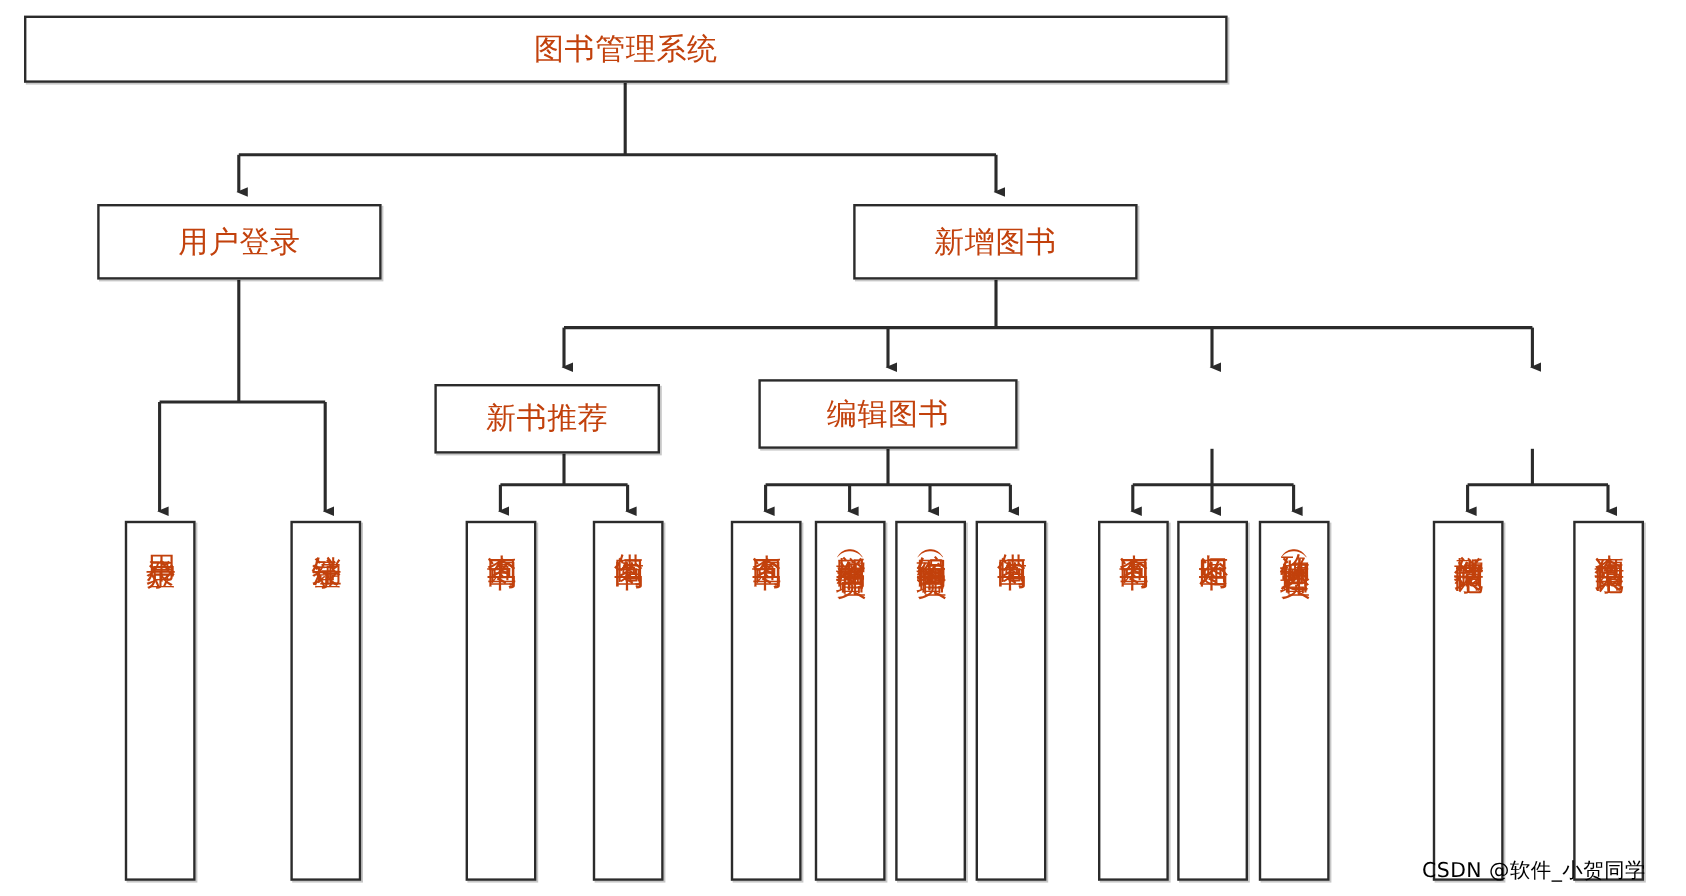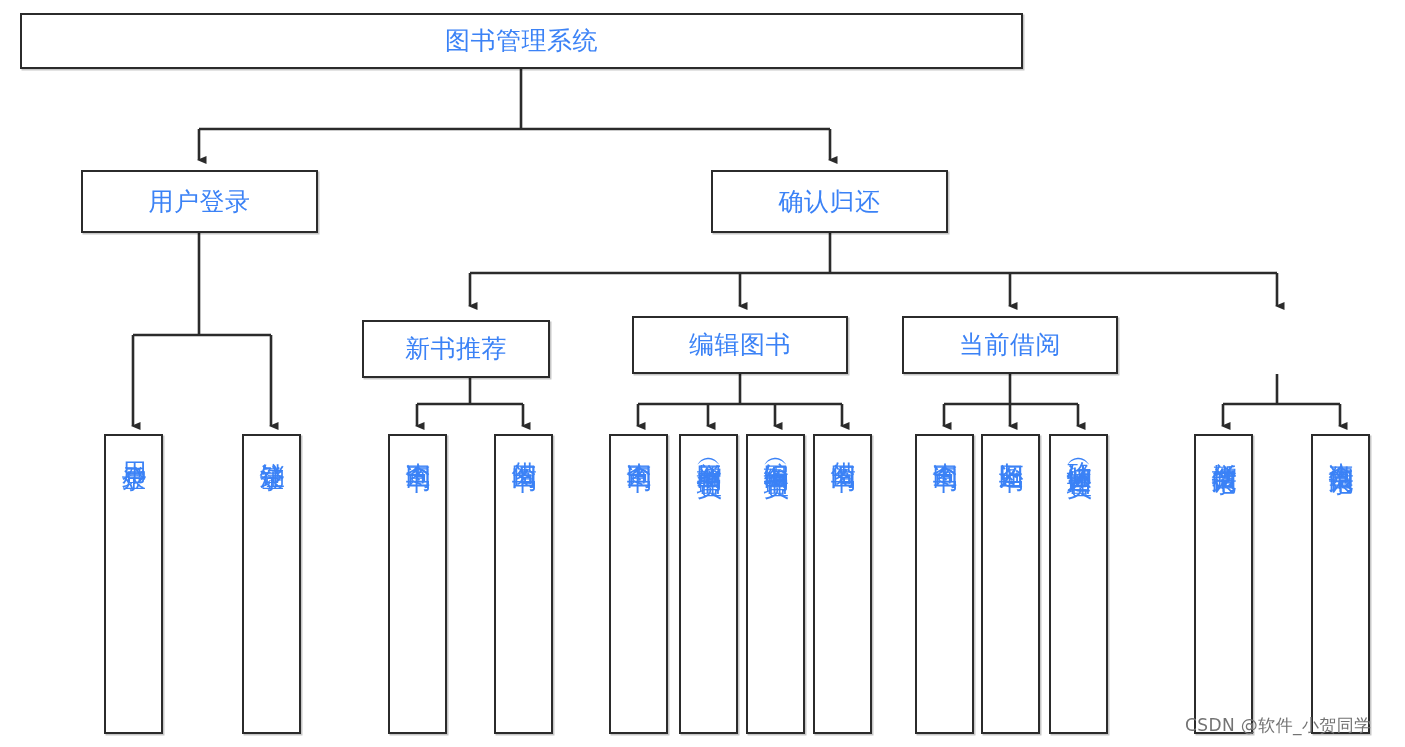--- a/index.html
+++ b/index.html
@@ -27,21 +27,21 @@
     pointer-events: none;
   }
   .node {
     position: absolute;
     box-sizing: border-box;
     background: #ffffff;
     border: 2px solid #2b2b2b;
     display: flex;
     align-items: center;
     justify-content: center;
-    color: #3b82f6;
+    color: #c2410c;
     box-shadow: 1.5px 1.5px 0 rgba(0,0,0,0.22);
   }
   .node-label {
     display: block;
     text-align: center;
     letter-spacing: 0.5px;
   }
   .node.horizontal .node-label {
     writing-mode: horizontal-tb;
     font-size: 25px;
@@ -61,21 +61,21 @@
     font-size: 25px;
     line-height: 1.14;
     letter-spacing: 2px;
     text-align: left;
   }
   .watermark {
     position: absolute;
     left: 1185px;
     top: 714px;
     font-size: 17px;
-    color: #737373;
+    color: #000000;
     white-space: nowrap;
     letter-spacing: 0.4px;
   }
 </style>
 </head>
 <body>
 
 <div id="diagram-canvas">
 
   <svg id="edge-layer" viewBox="0 0 1405 747" xmlns="http://www.w3.org/2000/svg">
@@ -130,31 +130,28 @@
   </svg>
 
   <div class="node horizontal root" style="left:20px; top:13px; width:1003px; height:56px;">
     <span class="node-label">图书管理系统</span>
   </div>
 
   <div class="node horizontal" style="left:81px; top:170px; width:237px; height:63px;">
     <span class="node-label">用户登录</span>
   </div>
   <div class="node horizontal" style="left:711px; top:170px; width:237px; height:63px;">
-    <span class="node-label">确认归还</span>
+    <span class="node-label">新增图书</span>
   </div>
 
   <div class="node horizontal" style="left:362px; top:320px; width:188px; height:58px;">
     <span class="node-label">新书推荐</span>
   </div>
   <div class="node horizontal" style="left:632px; top:316px; width:216px; height:58px;">
     <span class="node-label">编辑图书</span>
-  </div>
-  <div class="node horizontal" style="left:902px; top:316px; width:216px; height:58px;">
-    <span class="node-label">当前借阅</span>
   </div>
 
   <div class="node vertical" style="left:104px; top:434px; width:59px; height:300px;">
     <span class="node-label">用户登录</span>
   </div>
   <div class="node vertical" style="left:242px; top:434px; width:59px; height:300px;">
     <span class="node-label">注销登录</span>
   </div>
 
   <div class="node vertical" style="left:388px; top:434px; width:59px; height:300px;">

